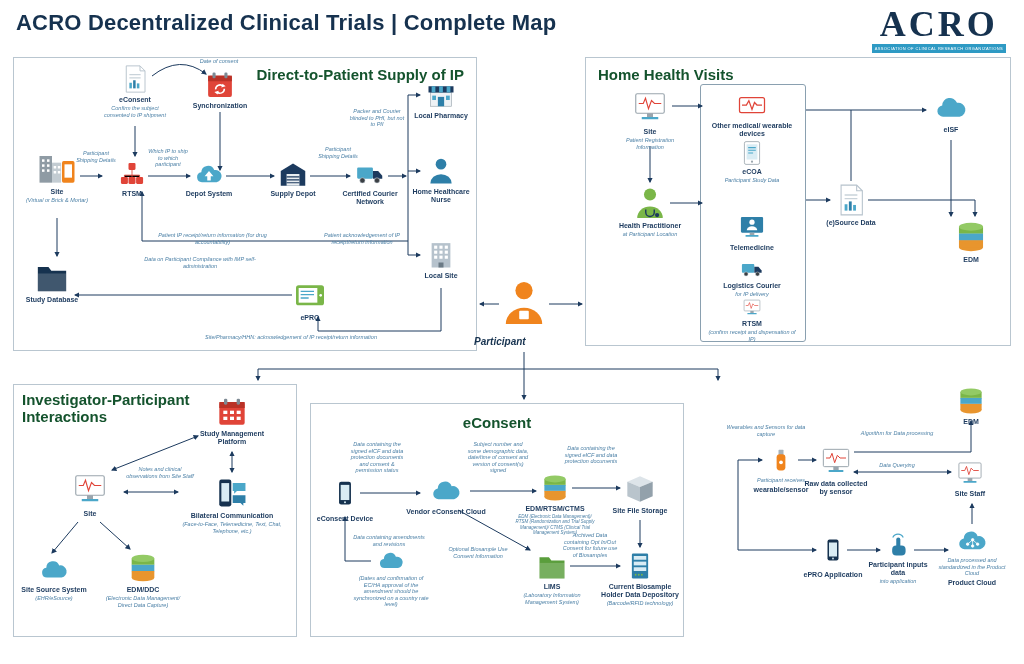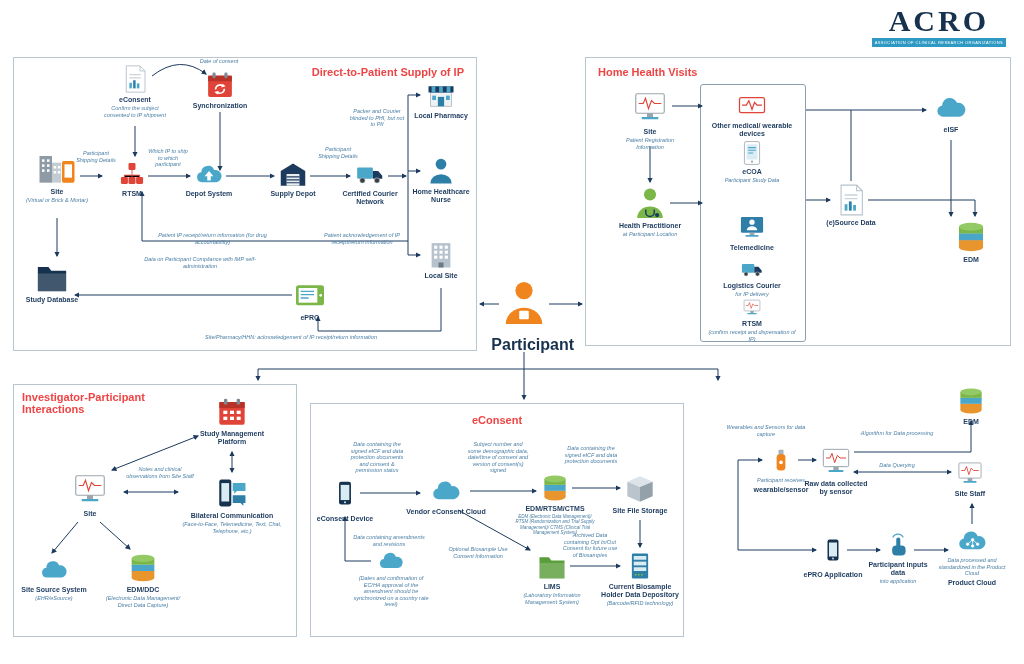--- a/index.html
+++ b/index.html
@@ -1,33 +1,33 @@
 <!DOCTYPE html>
 <html><head>
 <meta charset="utf-8">
 <style>
   html,body{margin:0;padding:0;background:#fff;}
   .page{position:relative;width:1024px;height:664px;background:#fff;font-family:"Liberation Sans",sans-serif;overflow:hidden;}
   .title{position:absolute;left:16px;top:10px;font-size:22px;font-weight:bold;color:#16324f;letter-spacing:.2px;}
   .logo{position:absolute;right:18px;top:6px;text-align:center;}
-  .logo .big{font-family:"Liberation Serif",serif;font-weight:bold;font-size:30px;color:#16324f;letter-spacing:3px;line-height:1;}
+  .logo .big{font-family:"Liberation Serif",serif;font-weight:bold;font-size:36px;color:#16324f;letter-spacing:3px;line-height:1;}
   .logo .sub{margin-top:2px;background:#2e9ac4;color:#fff;font-size:4px;padding:2px 3px;letter-spacing:.4px;text-transform:uppercase;}
   .panel{position:absolute;border:1.5px solid #b9c6d0;background:#fff;}
-  .ptitle{position:absolute;font-size:11px;font-weight:bold;color:#ef4444;margin:0;}
+  .ptitle{position:absolute;font-size:15px;font-weight:bold;color:#14532d;margin:0;}
   .node{position:absolute;display:flex;flex-direction:column;align-items:center;text-align:center;}
   .ic{flex:none;}
   .lb{font-weight:bold;color:#1c3a5e;font-size:7px;line-height:1.15;margin-top:2px;}
   .cp{font-style:italic;color:#4a7fa5;font-size:5.5px;line-height:1.2;margin-top:1px;}
   .fl{position:absolute;font-style:italic;color:#4a7fa5;font-size:5.5px;line-height:1.2;text-align:center;}
   .arrows{position:absolute;left:0;top:0;width:1024px;height:664px;pointer-events:none;}
   .a,.a2,.ln{stroke:#1c3a5e;stroke-width:1;fill:none;}
   .a{marker-end:url(#ah);}
   .a2{marker-end:url(#ah);marker-start:url(#ah);}
   .hhvbox{position:absolute;border:1px solid #8aa0b0;border-radius:3px;}
-  .participant-label{position:absolute;font-size:16px;font-weight:bold;color:#16324f;text-align:right;}
+  .participant-label{position:absolute;font-size:10px;font-weight:bold;color:#16324f;text-align:left;font-style:italic;}
   .footer{position:absolute;left:16px;right:16px;bottom:8px;display:flex;align-items:center;gap:8px;}
   .footer .ft{font-size:9px;font-weight:bold;color:#16324f;white-space:nowrap;}
   .footer .fline{flex:1;height:1px;background:#8a949c;}
 </style>
 </head>
 <body>
 
 <div class="page">
 
   <svg width="0" height="0" style="position:absolute" aria-hidden="true">
@@ -243,20 +243,21 @@
         </g>
       </symbol>
       <symbol id="i-wearable" viewBox="0 0 48 48">
         <rect x="20" y="6" width="8" height="9" rx="1" fill="#a7b2ba"></rect>
         <rect x="17" y="13" width="14" height="26" rx="5" fill="#f0841d"></rect>
         <circle cx="24" cy="26" r="3" fill="#fff"></circle>
       </symbol>
     </defs>
   </svg>
 
+  <div class="title">ACRO Decentralized Clinical Trials | Complete Map</div>
   <div class="logo">
     <div class="big">ACRO</div>
     <div class="sub">Association of Clinical Research Organizations</div>
   </div>
 
   <div class="panel" style="left:13px;top:57px;width:462px;height:292px">
     <h2 class="ptitle" style="right:12px;top:8px">Direct-to-Patient Supply of IP</h2>
   </div>
   <div class="panel" style="left:585px;top:57px;width:424px;height:287px">
     <h2 class="ptitle" style="left:12px;top:8px">Home Health Visits</h2>

